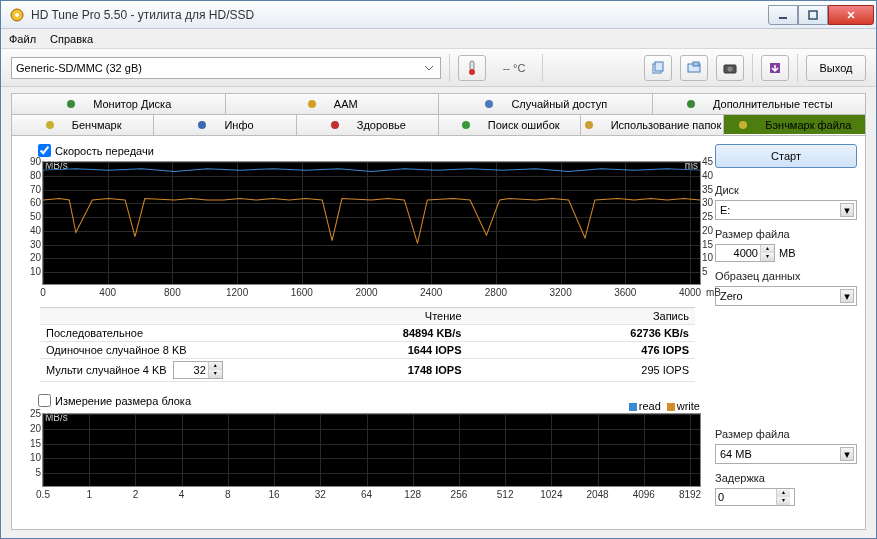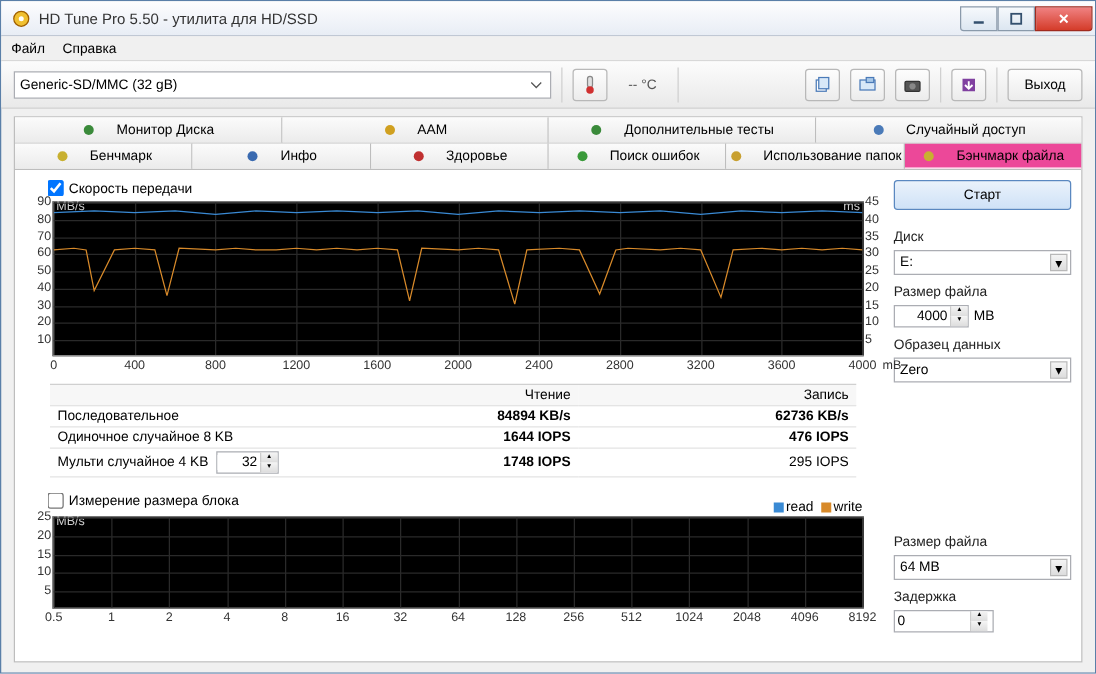--- a/index.html
+++ b/index.html
@@ -26,24 +26,24 @@
 .tbtn { width: 28px; height: 26px; border: 1px solid #b8b8b8; background: linear-gradient(#fdfdfd,#ececec); border-radius: 3px; display: flex; align-items: center; justify-content: center; cursor: pointer; }
 .temp { width: 40px; text-align: center; color: #555; }
 .spacer { flex: 1; }
 .exitbtn { width: 60px; height: 26px; border: 1px solid #b8b8b8; background: linear-gradient(#fdfdfd,#ececec); border-radius: 3px; cursor: pointer; }
 
 .panel { margin: 6px 10px 8px 10px; border: 1px solid #bdbdbd; background: #fff; flex: 1; display: flex; flex-direction: column; }
 
 .tabrow { display: flex; border-bottom: 1px solid #bdbdbd; background: #f3f3f3; }
 .tab { flex: 1; height: 20px; border-right: 1px solid #bdbdbd; display: flex; align-items: center; justify-content: center; gap: 16px; cursor: pointer; font-size: 11px; background: linear-gradient(#fbfbfb,#ebebeb); }
 .tab:last-child { border-right: none; }
-.tab.active { background: #ec4899; border-bottom: 1px solid #fff; margin-bottom: -1px; }
+.tab.active { background: #4d7c0f; border-bottom: 1px solid #fff; margin-bottom: -1px; }
 .tabicon { width: 12px; height: 12px; display: inline-block; }
 
-.content { flex: 1; display: flex; padding: 6px 8px 4px 8px; gap: 10px; overflow: hidden; }
+.content { flex: 1; display: flex; padding: 6px 8px 4px 8px; overflow: hidden; }
 .left { flex: 1; display: flex; flex-direction: column; }
 .right { width: 142px; display: flex; flex-direction: column; gap: 4px; padding-top: 2px; }
 
 .chk { display: flex; align-items: center; gap: 4px; margin: 2px 0 4px 18px; }
 .chk input { width: 13px; height: 13px; }
 
 .chart { position: relative; background: #000; border: 1px solid #888; }
 .chart1 { height: 124px; margin: 0 14px 0 22px; }
 .chart2 { height: 74px; margin: 2px 14px 0 22px; }
 .ylab { position: absolute; left: -22px; width: 20px; text-align: right; color: #333; font-size: 10px; }
@@ -170,29 +170,29 @@
           <span>Монитор Диска</span>
         </div>
         <div class="tab">
           <span class="tabicon"><svg viewBox="0 0 12 12">
               <circle cx="6" cy="6" r="4" fill="#d0a020"></circle>
             </svg></span>
           <span>AAM</span>
         </div>
         <div class="tab">
           <span class="tabicon"><svg viewBox="0 0 12 12">
+              <circle cx="6" cy="6" r="4" fill="#4a7ab8"></circle>
+            </svg></span>
+          <span>Случайный доступ</span>
+        </div>
+        <div class="tab">
+          <span class="tabicon"><svg viewBox="0 0 12 12">
               <circle cx="6" cy="6" r="4" fill="#3a8a3a"></circle>
             </svg></span>
           <span>Дополнительные тесты</span>
-        </div>
-        <div class="tab">
-          <span class="tabicon"><svg viewBox="0 0 12 12">
-              <circle cx="6" cy="6" r="4" fill="#4a7ab8"></circle>
-            </svg></span>
-          <span>Случайный доступ</span>
         </div>
       </div>
     <div class="tabrow" id="tabrow2">
         <div class="tab">
           <span class="tabicon"><svg viewBox="0 0 12 12">
               <circle cx="6" cy="6" r="4" fill="#c8b030"></circle>
             </svg></span>
           <span>Бенчмарк</span>
         </div>
         <div class="tab">

